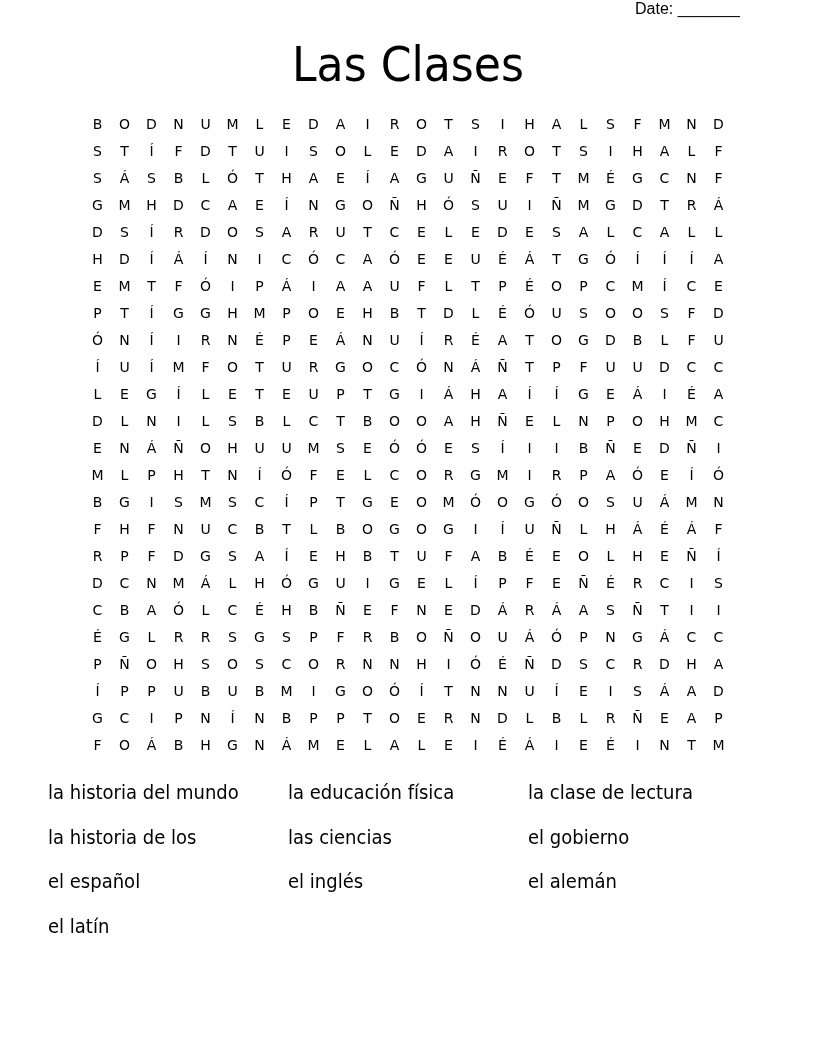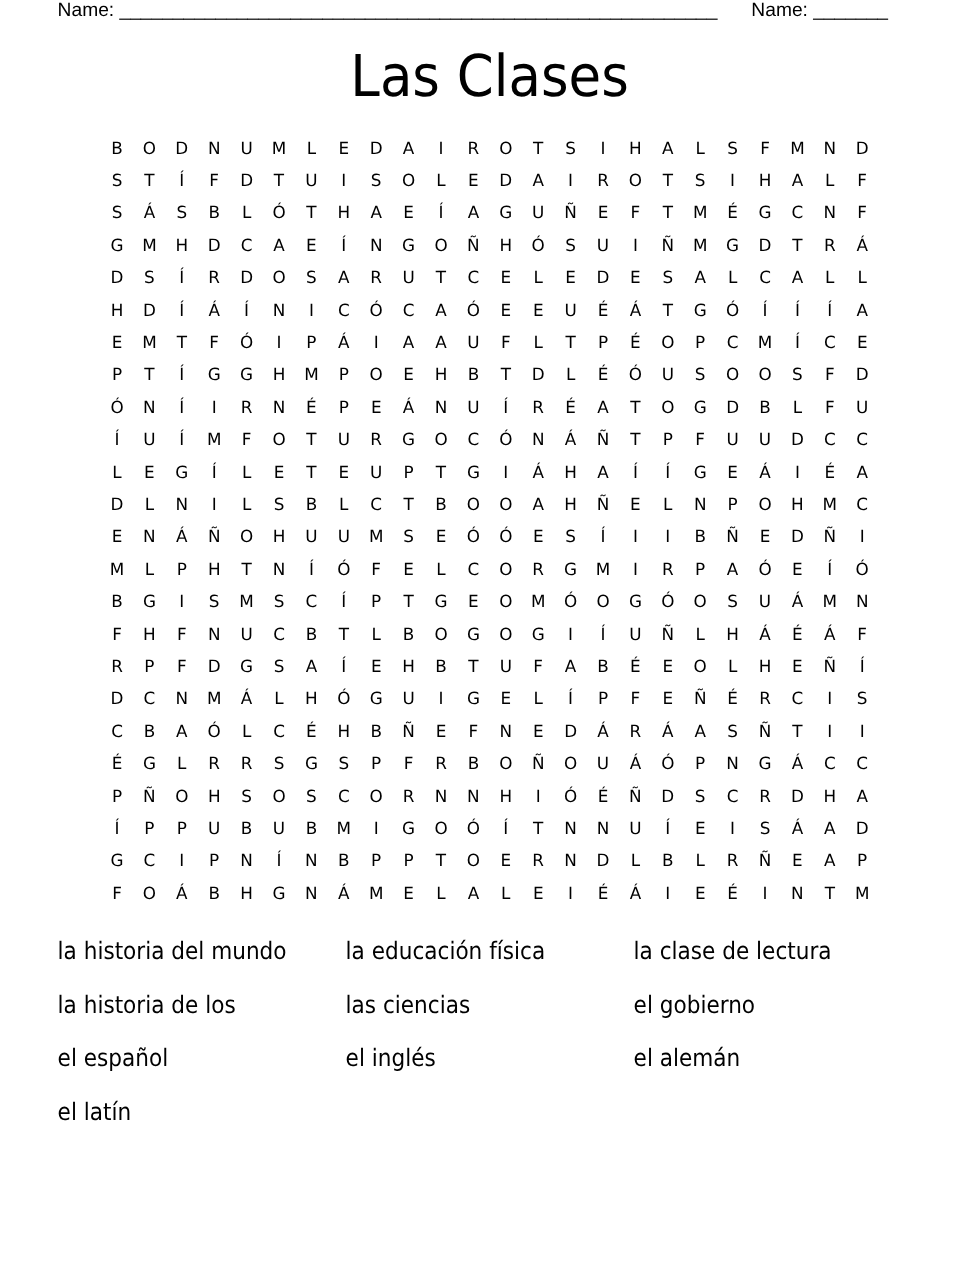--- a/index.html
+++ b/index.html
@@ -11,22 +11,21 @@
     .grid { position: absolute; top: 114px; left: 84px; width: 648px; }
     .grid-row { display: flex; height: 27px; }
     .cell { width: 27px; text-align: center; font-family: "DejaVu Sans", sans-serif; font-size: 14px; line-height: 20px; }
     .words { position: absolute; top: 780px; left: 48px; width: 720px; font-family: "DejaVu Sans", sans-serif; font-size: 20px; }
     .word { position: absolute; white-space: nowrap; transform: scaleX(0.9); transform-origin: left center; }
   </style>
 </head>
 <body>
 
 <div class="header">
-  <span class="name-label">Name: ________________________________________________________</span>
-  <span class="date-label">Name: _______</span>
+  <span class="date-label">Date: _______</span>
 </div>
 
 <div class="title">Las Clases</div>
 
 <div class="grid" id="grid">
     <div class="grid-row">
       <span class="cell">B</span>
       <span class="cell">O</span>
       <span class="cell">D</span>
       <span class="cell">N</span>

